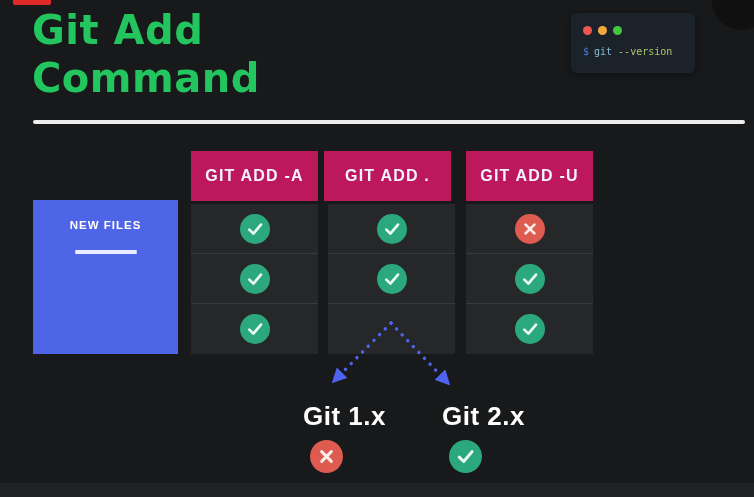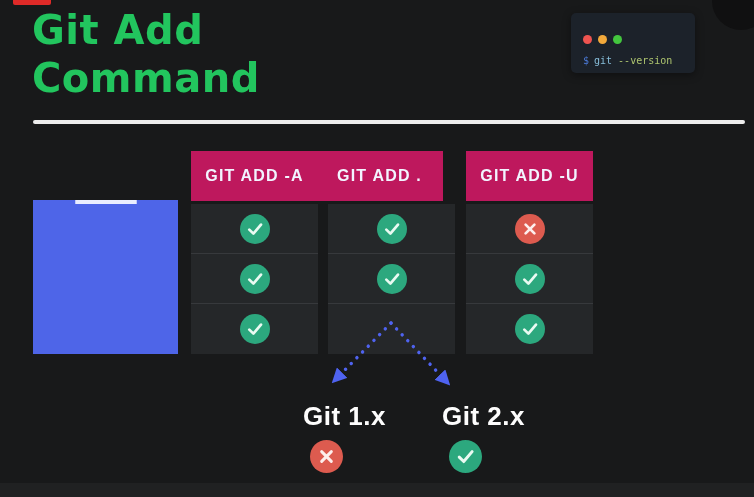--- a/index.html
+++ b/index.html
@@ -13,40 +13,40 @@
   
   .title{
     position:absolute;left:32px;top:6px;width:270px;
     font-family:"DejaVu Sans", sans-serif;font-weight:bold;
     font-size:40px;line-height:48px;letter-spacing:.5px;color:#22c55e;
   }
   .divider{position:absolute;left:33px;top:120px;width:712px;height:4px;background:#ededed;border-radius:2px;}
   
   .terminal{
     position:absolute;left:571px;top:13px;width:124px;height:60px;
-    background:#1c222a;border-radius:5px;box-sizing:border-box;padding:22px 12px 0 12px;
+    background:#1c222a;border-radius:5px;box-sizing:border-box;padding:13px 12px 0 12px;
     box-shadow:0 2px 8px rgba(0,0,0,.4);
   }
   .t-dots{display:flex;gap:6px;}
   .t-dot{width:9px;height:9px;border-radius:50%;}
   .t-cmd{
     margin-top:11px;font-family:"DejaVu Sans Mono", monospace;font-size:10px;letter-spacing:0;
     white-space:nowrap;
   }
   .t-prompt{color:#4b79d6;}
   .t-command{color:#86bcd8;margin-left:5px;}
   .t-flag{color:#aec56f;margin-left:6px;}
   .corner-circle{position:absolute;left:712px;top:-28px;width:58px;height:58px;border-radius:50%;background:#101011;}
   
   .col-header{
     position:absolute;top:151px;width:127px;height:50px;background:#be185d;
     display:flex;align-items:center;justify-content:center;
     color:#f2f4ff;font-weight:bold;font-size:16px;letter-spacing:1.2px;
   }
-  .col-h-0{left:191px;} .col-h-1{left:316px;} .col-h-2{left:466px;}
+  .col-h-0{left:191px;} .col-h-1{left:324px;} .col-h-2{left:466px;}
   
   .row-labels{
     position:absolute;left:33px;top:200px;width:145px;height:154px;background:#4e65e8;
     display:flex;flex-direction:column;align-items:center;
   }
   .rl-row{height:50px;display:flex;align-items:center;justify-content:center;
     color:#fff;font-weight:bold;font-size:11.5px;letter-spacing:1px;width:100%;}
   .rl-div{width:62px;height:2px;background:#e9edff;border-radius:1px;}
   
   .card{
@@ -83,20 +83,21 @@
     <span class="t-dot" style="background: rgb(67, 198, 62);"></span>
   </div>
   <div class="t-cmd"><span class="t-prompt">$</span><span class="t-command">git</span><span class="t-flag">--version</span></div>
 </div>
 
 <div class="col-header col-h-0">GIT ADD -A</div>
 <div class="col-header col-h-1">GIT ADD .</div>
 <div class="col-header col-h-2">GIT ADD -U</div>
 
 <div class="row-labels">
+  <div class="rl-row">NEW FILES</div>
   <div class="rl-div"></div>
   <div class="rl-div"></div>
 </div>
 
 <div class="card card-0">
   <div class="cell">
       <svg width="30" height="30" viewBox="0 0 30 30">
         <circle cx="15" cy="15" r="15" fill="#2ca87e"></circle>
         <path d="M9.3 15.6 L13.4 19.6 L21 10.6" fill="none" stroke="#eafaf2" stroke-width="2.7" stroke-linecap="round" stroke-linejoin="round"></path>
       </svg>

